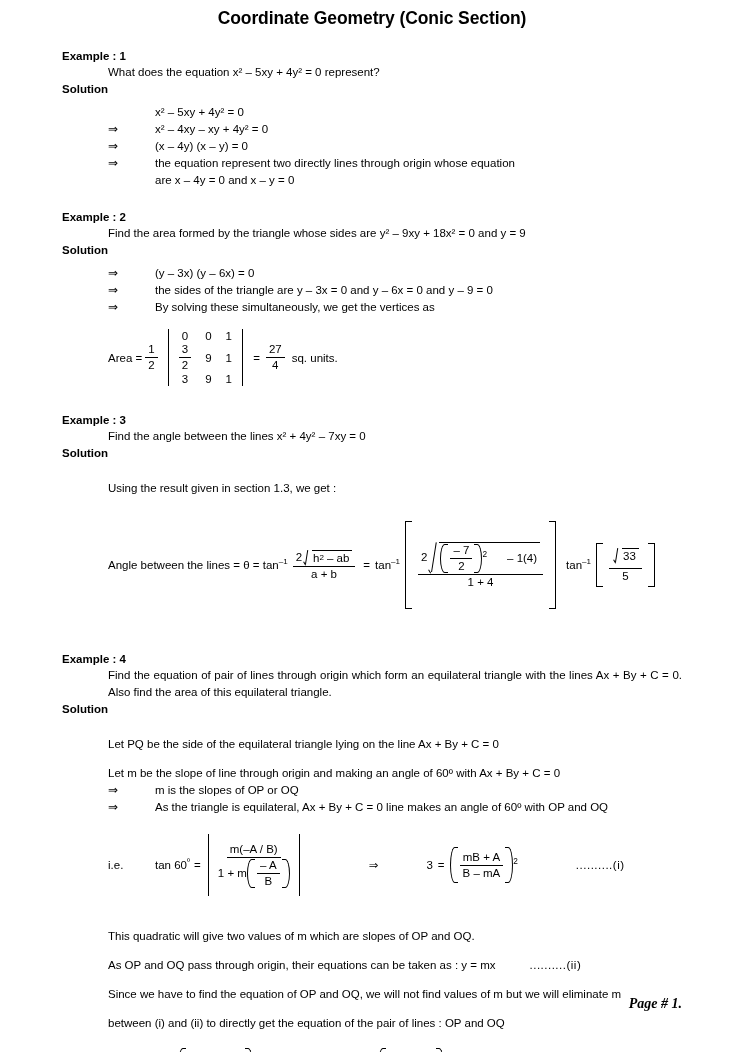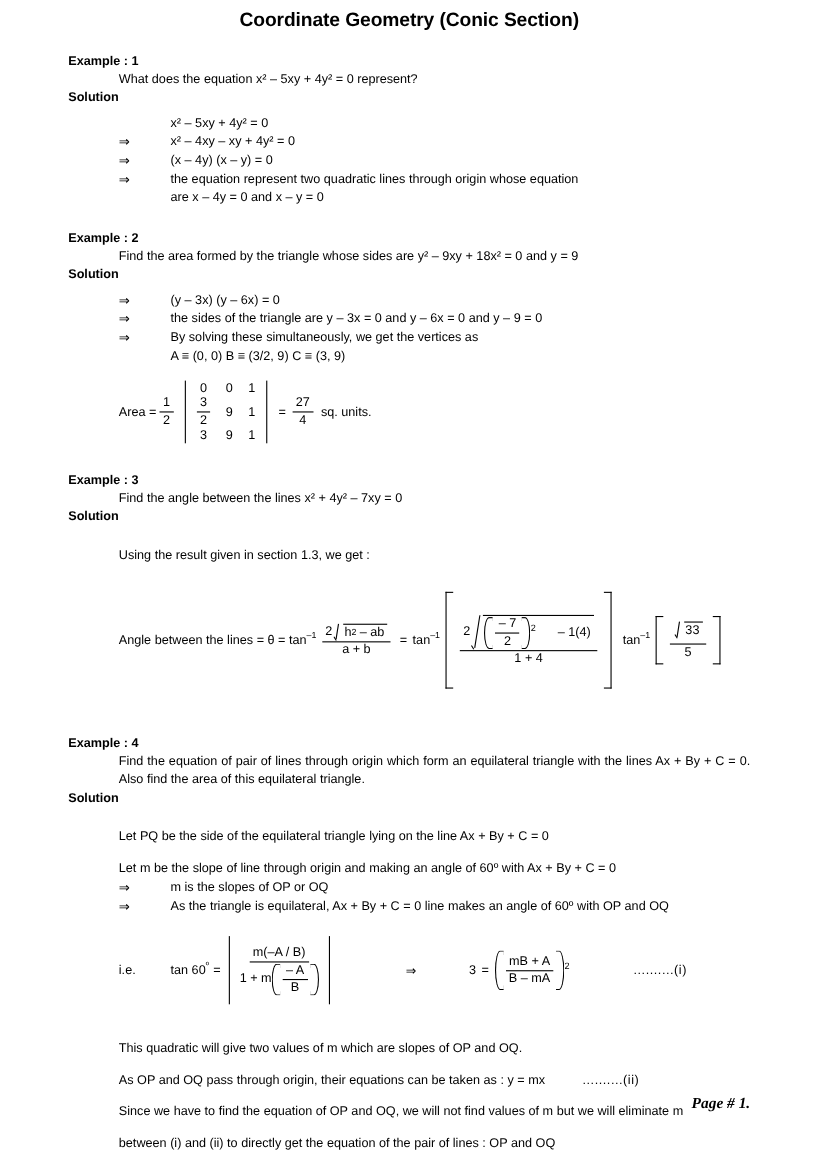--- a/index.html
+++ b/index.html
@@ -241,21 +241,21 @@
       <div class="step">
         <span class="arw">⇒</span>
         <span class="body">x² – 4xy – xy + 4y² = 0</span>
       </div>
       <div class="step">
         <span class="arw">⇒</span>
         <span class="body">(x – 4y) (x – y) = 0</span>
       </div>
       <div class="step">
         <span class="arw">⇒</span>
-        <span class="body">the equation represent two quadratic lines through origin whose equation</span>
+        <span class="body">the equation represent two directly lines through origin whose equation</span>
       </div>
       <div class="step">
         <span class="arw"></span>
         <span class="body">are x – 4y = 0 and x – y = 0</span>
       </div>
     </div>
 
     <div class="sp-lg"></div>
 
     <div>
@@ -267,24 +267,20 @@
         <span class="arw">⇒</span>
         <span class="body">(y – 3x) (y – 6x) = 0</span>
       </div>
       <div class="step">
         <span class="arw">⇒</span>
         <span class="body">the sides of the triangle are y – 3x = 0 and y – 6x = 0 and y – 9 = 0</span>
       </div>
       <div class="step">
         <span class="arw">⇒</span>
         <span class="body">By solving these simultaneously, we get the vertices as</span>
-      </div>
-      <div class="step">
-        <span class="arw"></span>
-        <span class="body">A ≡ (0, 0) B ≡ (3/2, 9) C ≡ (3, 9)</span>
       </div>
 
       <div class="sp-md"></div>
 
       <div class="mrow" style="margin-left:46px;">
         <span>Area =</span>
         <span class="frac">
           <span class="num">1</span>
           <span class="den">2</span>
         </span>

